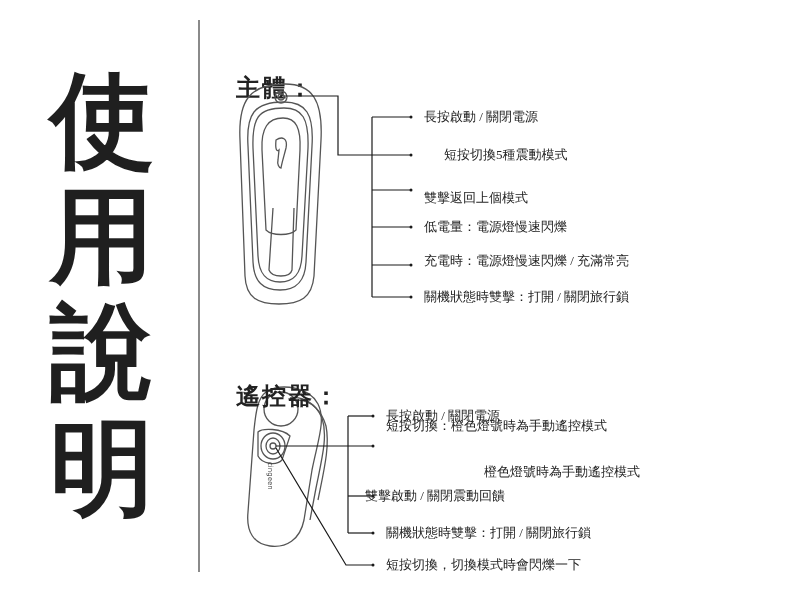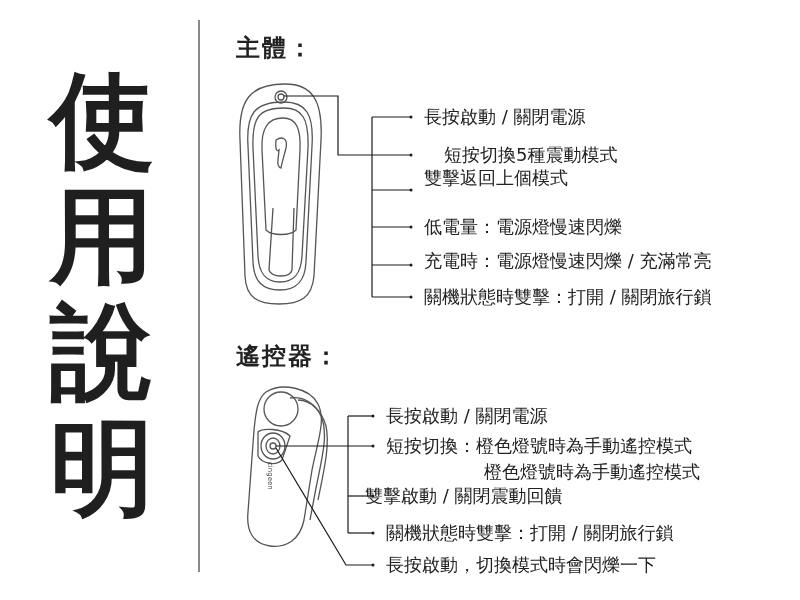--- a/index.html
+++ b/index.html
@@ -1,22 +1,22 @@
 <!DOCTYPE html>
 <html><head>
   <meta charset="utf-8">
   <style>
     * { margin: 0; padding: 0; box-sizing: border-box; }
     html, body { width: 800px; height: 600px; background: #ffffff; overflow: hidden; }
     body { position: relative; font-family: "DejaVu Sans", "Liberation Sans", sans-serif; color: #222222; }
     .big-title { position: absolute; left: 42px; top: 62px; width: 120px; display: flex; flex-direction: column; align-items: center; }
     .big-char { font-size: 104px; font-weight: bold; line-height: 116px; color: #1f1f1f; }
     .divider { position: absolute; left: 198px; top: 20px; width: 2px; height: 552px; background: #8a8a8a; }
-    .section-title { position: absolute; font-size: 24px; font-weight: bold; color: #222222; letter-spacing: 2px; }
-    .label { position: absolute; font-size: 18px; color: #222222; white-space: nowrap; line-height: 20px; }
+    .section-title { position: absolute; font-size: 24px; font-weight: bold; color: #222222; letter-spacing: 2px; margin-top: 40px; }
+    .label { position: absolute; font-size: 13px; color: #222222; white-space: nowrap; line-height: 20px; font-family: Liberation Serif, serif; }
     svg.lines { position: absolute; left: 0; top: 0; }
   </style>
 </head>
 <body>
 
 <div class="big-title">
   <div class="big-char">使</div>
   <div class="big-char">用</div>
   <div class="big-char">說</div>
   <div class="big-char">明</div>
@@ -81,25 +81,25 @@
     <circle cx="373" cy="416" r="1.5"></circle>
       <circle cx="373" cy="446" r="1.5"></circle>
     <circle cx="373" cy="496" r="1.5"></circle>
       <circle cx="373" cy="533" r="1.5"></circle>
     <circle cx="373" cy="565" r="1.5"></circle>
   </g>
 </svg>
 
 <div class="label" style="left:424px; top:107px;">長按啟動 / 關閉電源</div>
 <div class="label" style="left:444px; top:145px;">短按切換5種震動模式</div>
-<div class="label" style="left:424px; top:168px;">雙擊返回上個模式</div>
+<div class="label" style="left:424px; top:188px;">雙擊返回上個模式</div>
 <div class="label" style="left:424px; top:217px;">低電量：電源燈慢速閃爍</div>
 <div class="label" style="left:424px; top:251px;">充電時：電源燈慢速閃爍 / 充滿常亮</div>
 <div class="label" style="left:424px; top:287px;">關機狀態時雙擊：打開 / 關閉旅行鎖</div>
 
 <div class="section-title" style="left:236px; top:340px;">遙控器：</div>
 
 <div class="label" style="left:386px; top:406px;">長按啟動 / 關閉電源</div>
-<div class="label" style="left:386px; top:436px;">短按切換：橙色燈號時為手動遙控模式</div>
+<div class="label" style="left:386px; top:416px;">短按切換：橙色燈號時為手動遙控模式</div>
 <div class="label" style="left:484px; top:462px;">橙色燈號時為手動遙控模式</div>
 <div class="label" style="left:365px; top:486px;">雙擊啟動 / 關閉震動回饋</div>
 <div class="label" style="left:386px; top:523px;">關機狀態時雙擊：打開 / 關閉旅行鎖</div>
-<div class="label" style="left:386px; top:555px;">長按啟動，切換模式時會閃爍一下</div>
+<div class="label" style="left:386px; top:555px;">短按切換，切換模式時會閃爍一下</div>
 
 </body></html>

